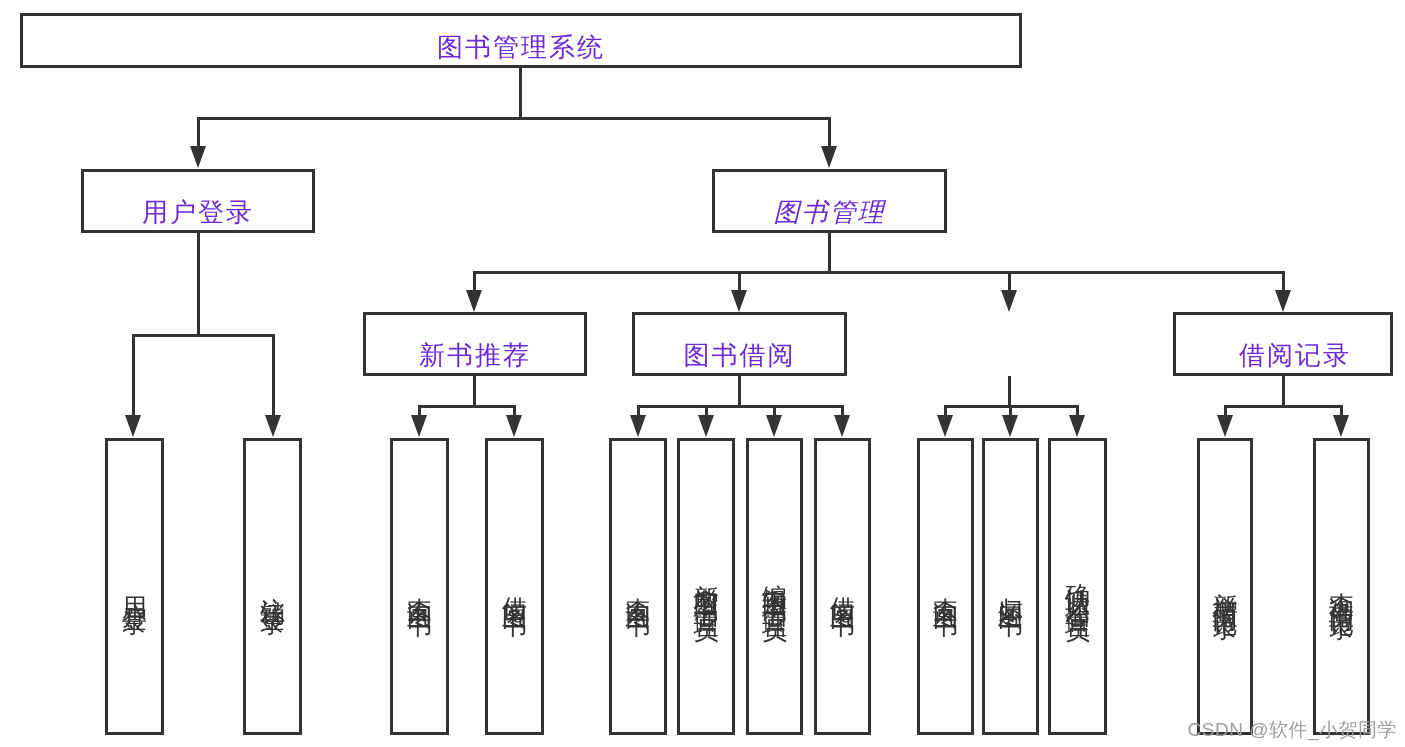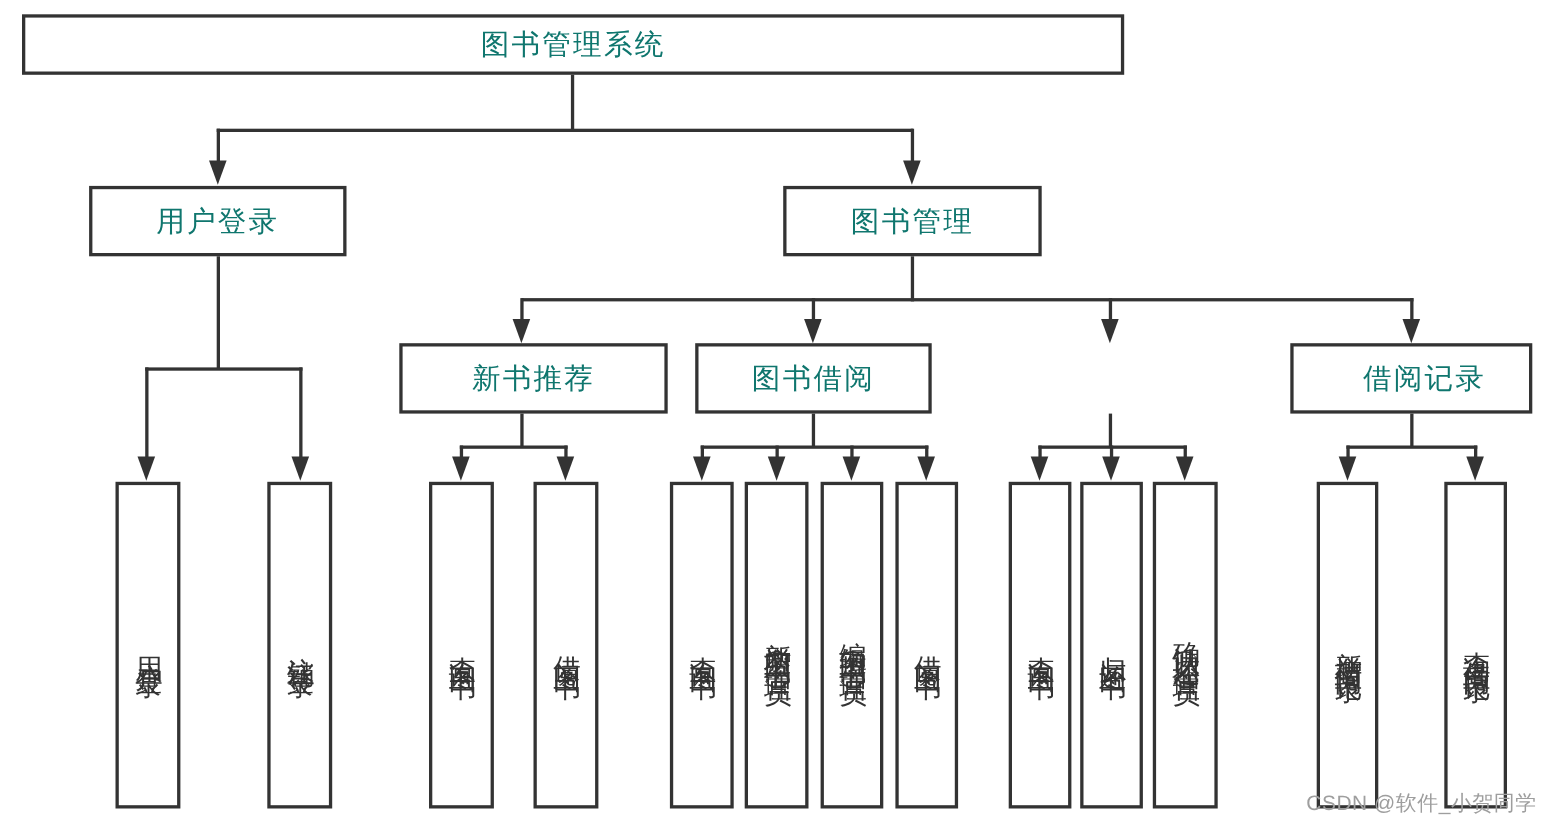--- a/index.html
+++ b/index.html
@@ -8,22 +8,22 @@
     width:1405px;height:747px;
     background:#ffffff;
     font-family:"Liberation Sans","DejaVu Sans",sans-serif;
     overflow:hidden;
   }
   .hbox{
     position:absolute;
     box-sizing:border-box;
     border:3px solid #333333;
     background:#ffffff;
-    display:flex;align-items:center;justify-content:center;
-    font-size:26px;letter-spacing:2px;color:#0f766e;
+    display:flex;align-items:flex-end;justify-content:center;
+    font-size:26px;letter-spacing:2px;color:#6d28d9;
     white-space:nowrap;
   }
   .vbox{
     position:absolute;
     top:438px;height:297px;
     box-sizing:border-box;
     border:3px solid #333333;
     background:#ffffff;
     display:flex;align-items:center;justify-content:center;
   }
@@ -60,21 +60,21 @@
   <div class="vline" style="left:519px;top:68px;height:52px;"></div>
   <div class="hline" style="left:197px;top:117px;width:633px;"></div>
   <div class="vline" style="left:197px;top:117px;height:30px;"></div>
   <div class="ahead" style="left:190px;top:146px;"></div>
   <div class="vline" style="left:828px;top:117px;height:30px;"></div>
   <div class="ahead" style="left:821px;top:146px;"></div>
 
   <div class="hbox" style="left:81px;top:169px;width:234px;height:64px;">
     <span>用户登录</span>
   </div>
-  <div class="hbox" style="left:712px;top:169px;width:235px;height:64px;">
+  <div class="hbox" style="left:712px;top:169px;width:235px;height:64px;font-style:italic;">
     <span>图书管理</span>
   </div>
 
   <div class="vline" style="left:197px;top:233px;height:103px;"></div>
   <div class="hline" style="left:132px;top:334px;width:143px;"></div>
   <div class="vline" style="left:132px;top:334px;height:83px;"></div>
   <div class="ahead" style="left:125px;top:415px;"></div>
   <div class="vline" style="left:272px;top:334px;height:83px;"></div>
   <div class="ahead" style="left:265px;top:415px;"></div>
 
@@ -82,21 +82,21 @@
   <div class="hline" style="left:474px;top:271px;width:811px;"></div>
   <div class="vline" style="left:473px;top:271px;height:21px;"></div>
   <div class="ahead" style="left:466px;top:290px;"></div>
   <div class="vline" style="left:738px;top:271px;height:21px;"></div>
   <div class="ahead" style="left:731px;top:290px;"></div>
   <div class="vline" style="left:1008px;top:271px;height:21px;"></div>
   <div class="ahead" style="left:1001px;top:290px;"></div>
   <div class="vline" style="left:1282px;top:271px;height:21px;"></div>
   <div class="ahead" style="left:1275px;top:290px;"></div>
 
-  <div class="hbox" style="left:363px;top:312px;width:244px;height:64px;">
+  <div class="hbox" style="left:363px;top:312px;width:224px;height:64px;">
     <span>新书推荐</span>
   </div>
   <div class="hbox" style="left:632px;top:312px;width:215px;height:64px;">
     <span>图书借阅</span>
   </div>
   <div class="hbox" style="left:1173px;top:312px;width:220px;height:64px;padding-left:24px;">
     <span>借阅记录</span>
   </div>
 
   <div class="vline" style="left:473px;top:376px;height:31px;"></div>

